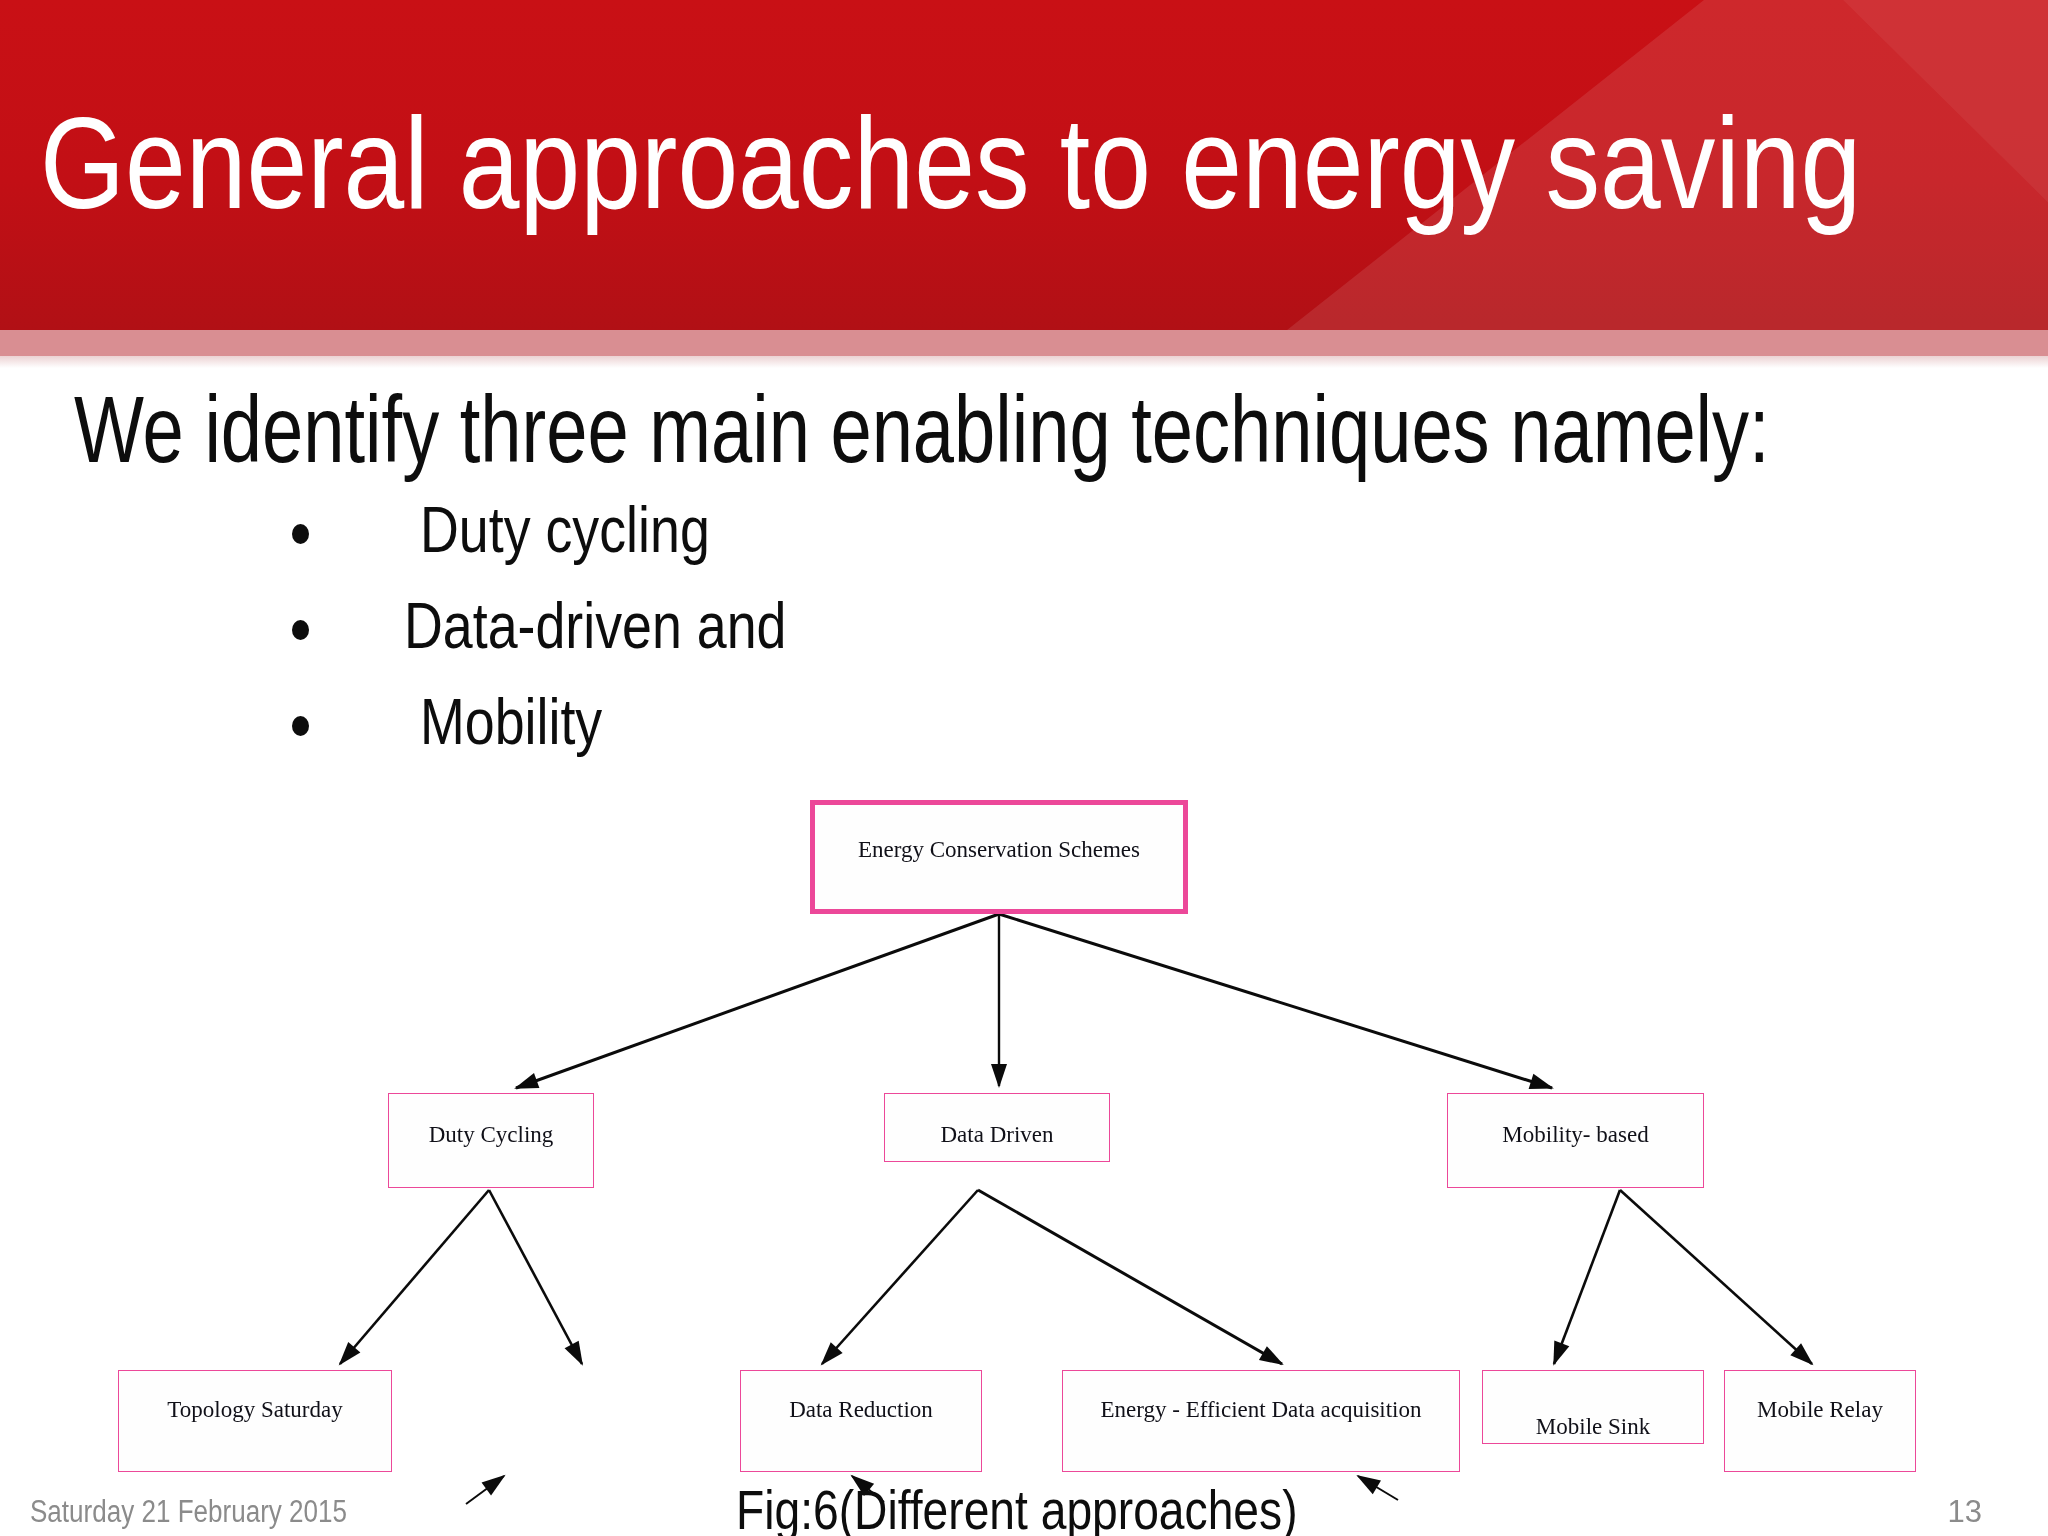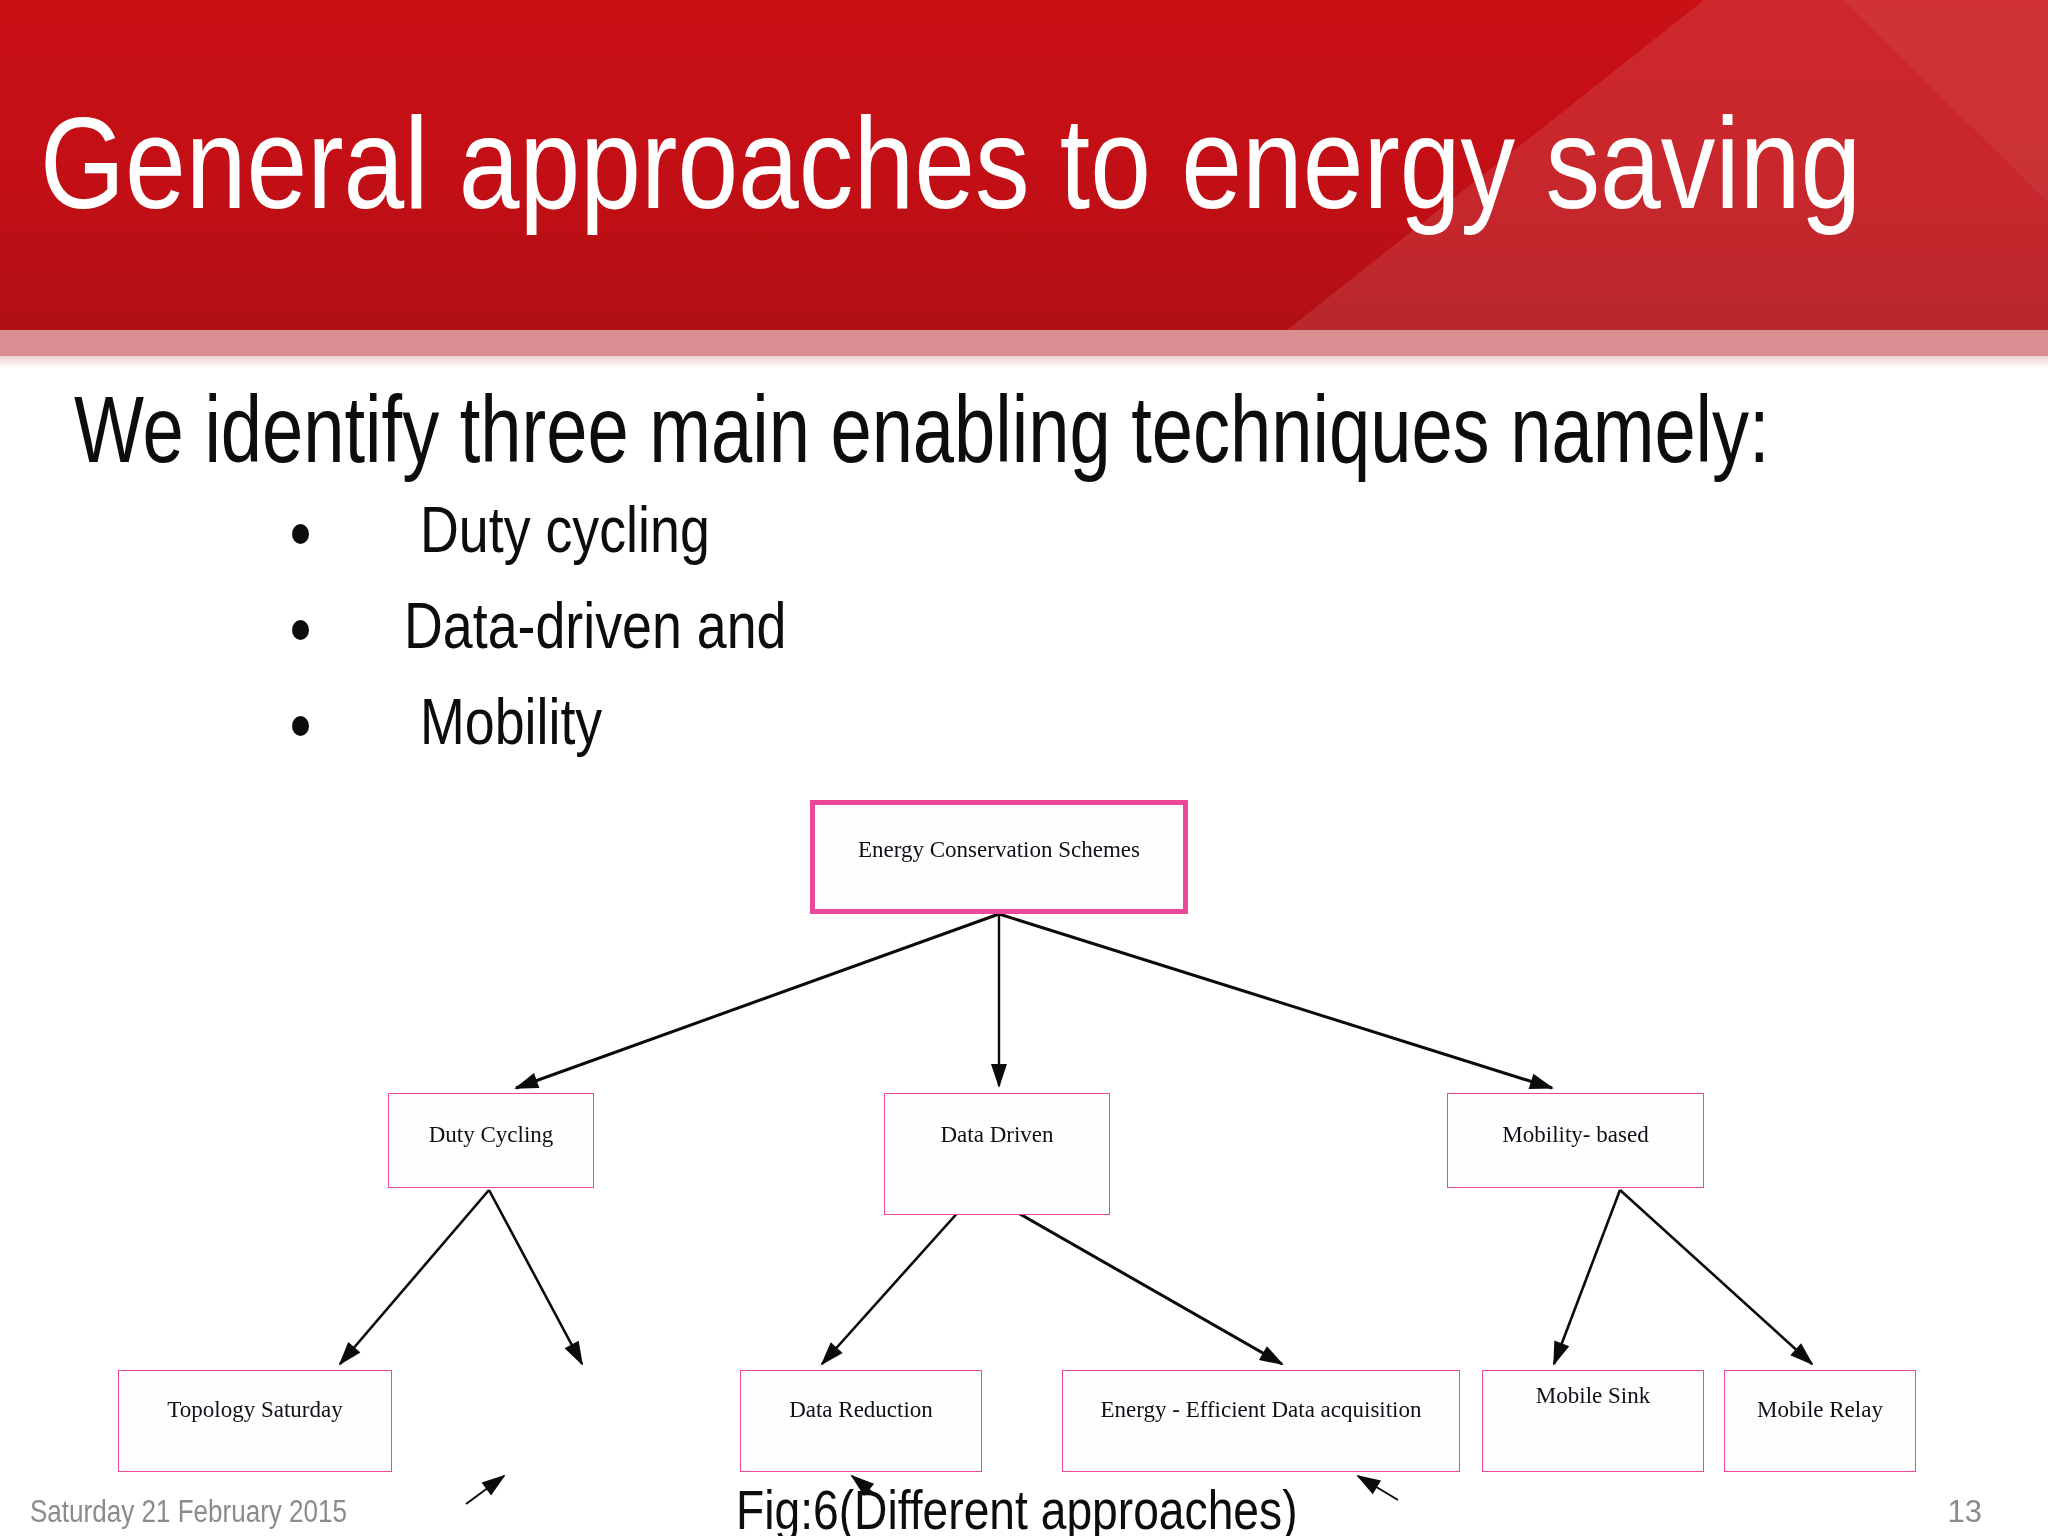--- a/index.html
+++ b/index.html
@@ -163,37 +163,37 @@
     </g>
   </svg>
 
   <div class="diagram-box root-box" style="left:810px;top:800px;width:378px;height:114px;padding-top:32px;">
     <span class="lbl">Energy Conservation Schemes</span>
   </div>
 
   <div class="diagram-box" style="left:388px;top:1093px;width:206px;height:95px;padding-top:28px;">
     <span class="lbl">Duty Cycling</span>
   </div>
-  <div class="diagram-box" style="left:884px;top:1093px;width:226px;height:122px;padding-top:28px;">
+  <div class="diagram-box" style="left:884px;top:1093px;width:226px;height:69px;padding-top:28px;">
     <span class="lbl">Data Driven</span>
   </div>
   <div class="diagram-box" style="left:1447px;top:1093px;width:257px;height:95px;padding-top:28px;">
     <span class="lbl">Mobility- based</span>
   </div>
 
   <div class="diagram-box" style="left:118px;top:1370px;width:274px;height:102px;padding-top:26px;">
     <span class="lbl">Topology Saturday</span>
   </div>
   <div class="diagram-box" style="left:740px;top:1370px;width:242px;height:102px;padding-top:26px;">
     <span class="lbl">Data Reduction</span>
   </div>
   <div class="diagram-box" style="left:1062px;top:1370px;width:398px;height:102px;padding-top:26px;">
     <span class="lbl">Energy - Efficient Data acquisition</span>
   </div>
-  <div class="diagram-box" style="left:1482px;top:1370px;width:222px;height:102px;padding-top:12px;">
+  <div class="diagram-box" style="left:1482px;top:1370px;width:222px;height:74px;padding-top:43px;">
     <span class="lbl">Mobile Sink</span>
   </div>
   <div class="diagram-box" style="left:1724px;top:1370px;width:192px;height:102px;padding-top:26px;">
     <span class="lbl">Mobile Relay</span>
   </div>
 
   <div class="fig-caption">
     <span class="condensed">Fig:6(Different approaches)</span>
   </div>
   <div class="footer-date">

